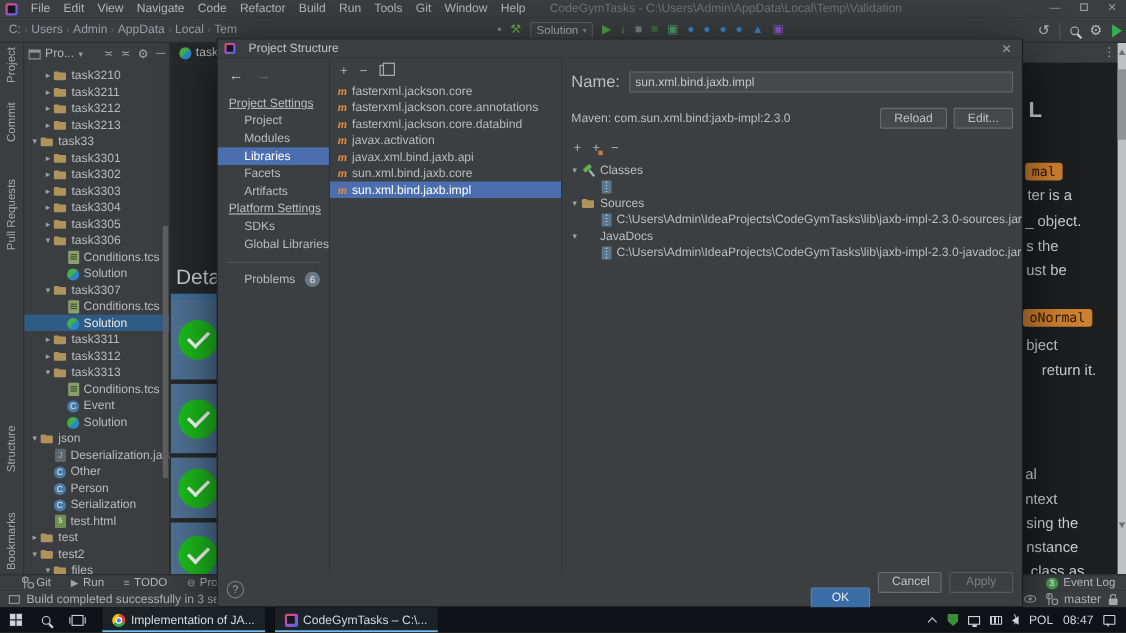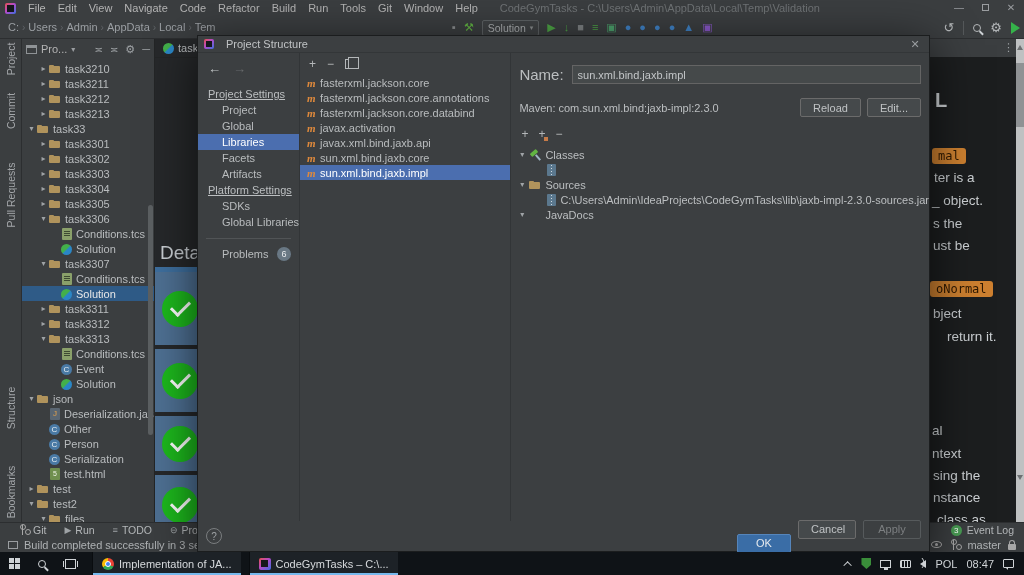--- a/index.html
+++ b/index.html
@@ -517,21 +517,21 @@
     </div>
     <div class="dlg-body">
       <div class="dlg-nav">
         <div class="dlg-arrows">
           <span class="arr-back">←</span>
           <span class="arr-fwd">→</span>
         </div>
         <div>
             <div class="nav-header">Project Settings</div>
             <div class="nav-item">Project</div>
-            <div class="nav-item">Global</div>
+            <div class="nav-item">Modules</div>
             <div class="nav-item sel">Libraries</div>
             <div class="nav-item">Facets</div>
             <div class="nav-item">Artifacts</div>
             <div class="nav-header">Platform Settings</div>
             <div class="nav-item">SDKs</div>
             <div class="nav-item">Global Libraries</div>
           </div>
         <div class="nav-sep"></div>
         <div class="nav-problems">
           <span>Problems</span>
@@ -606,20 +606,24 @@
             </div>
             <div class="drow child">
               <span class="ic ic-jar"></span>
               <span>C:\Users\Admin\IdeaProjects\CodeGymTasks\lib\jaxb-impl-2.3.0-sources.jar</span>
             </div>
             <div class="drow">
               <span class="tarrow">▾</span>
               <span class="ic ic-folder-web"></span>
               <span>JavaDocs</span>
             </div>
+            <div class="drow child">
+              <span class="ic ic-jar"></span>
+              <span>C:\Users\Admin\IdeaProjects\CodeGymTasks\lib\jaxb-impl-2.3.0-javadoc.jar</span>
+            </div>
           </div>
       </div>
     </div>
     <div class="dlg-footer">
       <span class="help-circle">?</span>
       <div class="foot-btns">
         <button class="btn btn-ok" style="width:54px;">OK</button>
         <button class="btn" style="width:58px;">Cancel</button>
         <button class="btn btn-apply" style="width:58px;">Apply</button>
       </div>

